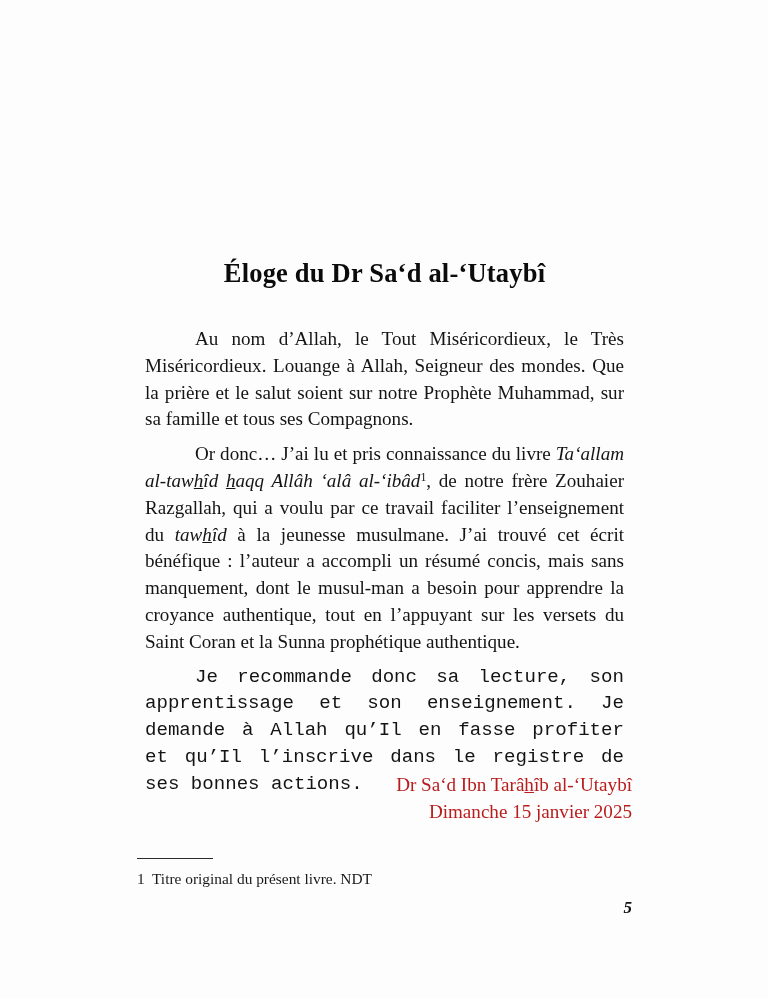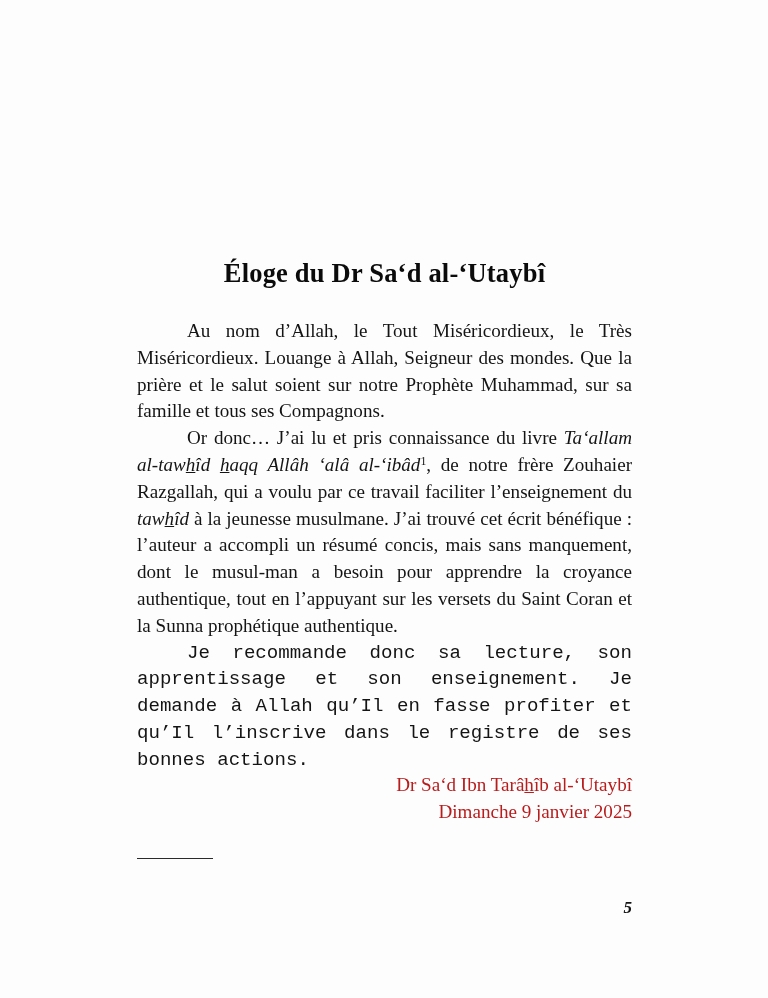--- a/index.html
+++ b/index.html
@@ -50,21 +50,21 @@
 
   
   .body-block {
     position: absolute;
     left: 0;
     top: 318px;
     width: 495px;
   }
 
   p.para {
-    margin: 0;
+    margin: 8px;
     font-size: 19.1px;
     line-height: 26.8px;
     text-align: justify;
     text-justify: inter-word;
     text-indent: 50px;
     color: #141414;
     hyphens: manual;
   }
 
   p.para.last-line-natural {
@@ -157,23 +157,24 @@
         <span>Or donc… J’ai lu et pris connaissance du livre </span><span class="it">Taʻallam al-taw</span><span class="it uline">h</span><span class="it">îd </span><span class="it uline">h</span><span class="it">aqq Allâh ʻalâ al-ʻibâd</span><sup class="fnmark">1</sup><span>, de notre frère Zouhaier Razgallah, qui a voulu par ce travail faciliter l’enseignement du </span><span class="it">taw</span><span class="it uline">h</span><span class="it">îd</span><span> à la jeunesse musulmane. J’ai trouvé cet écrit bénéfique : l’auteur a accompli un résumé concis, mais sans manquement, dont le musul-man a besoin pour apprendre la croyance authentique, tout en l’appuyant sur les versets du Saint Coran et la Sunna prophétique authentique.</span>
       </p>
 
       <p class="para last-line-natural">
         <span>Je recommande donc sa lecture, son apprentissage et son enseignement. Je demande à Allah qu’Il en fasse profiter et qu’Il l’inscrive dans le registre de ses bonnes actions.</span>
       </p>
     </div>
 
     <div class="signature">
       <div><span>Dr Saʻd Ibn Tarâ</span><span class="uline">h</span><span>îb al-ʻUtaybî</span></div>
-      <div>Dimanche 9 janvier 2025</div>
+      <div>Dimanche 15 janvier 2025</div>
     </div>
 
     <div class="footnote-area">
       <div class="footnote-rule"></div>
+      <div class="footnote-text"><span class="footnote-num">1</span><span>Titre original du présent livre. NDT</span></div>
     </div>
 
     <div class="folio">5</div>
 
   </div>
 </div>
 
 </body></html>

